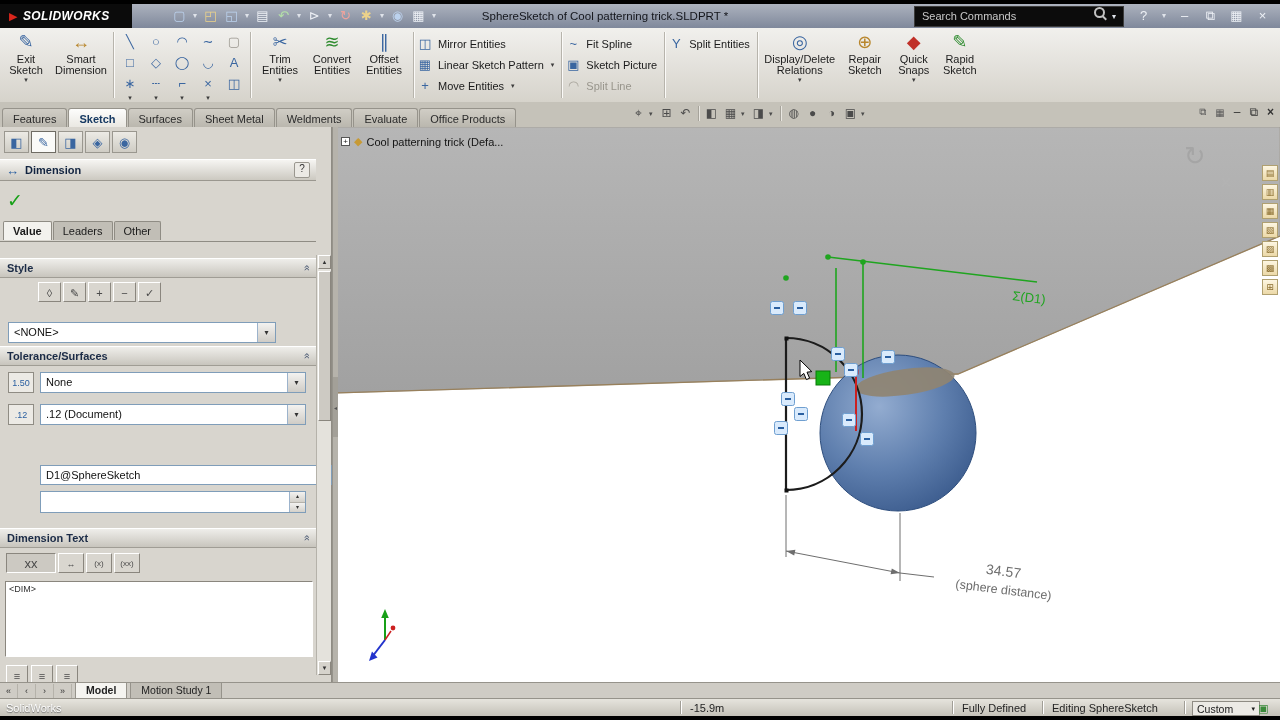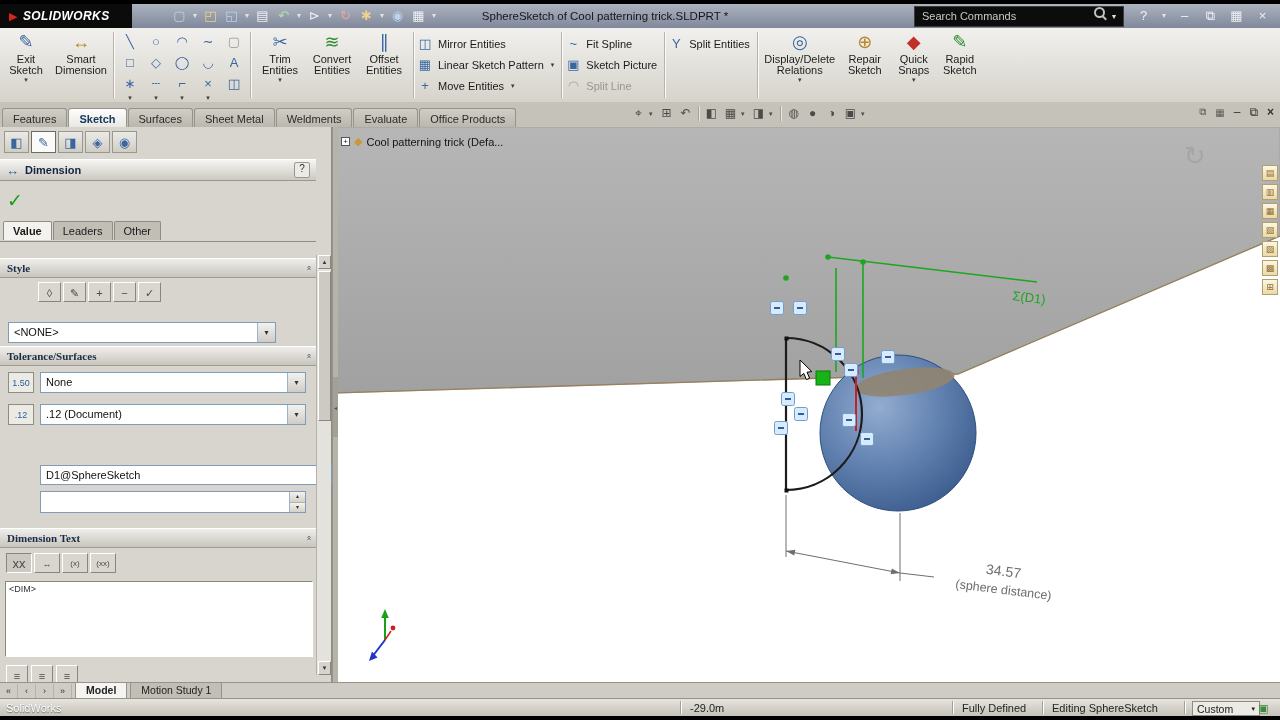--- a/index.html
+++ b/index.html
@@ -72,21 +72,21 @@
   .pmicon{color:#2a5fa0;font-size:13px;}
   .helpbtn{color:#333;border:1px solid #9a978f;background:#eceae5;width:14px;height:14px;line-height:12px;
     text-align:center;font-size:10px;border-radius:2px;}
   .okcheck{position:absolute;left:7px;top:62px;color:#17a017;font-size:19px;font-weight:bold;}
   .vlo{position:absolute;left:3px;top:94px;display:flex;gap:1px;}
   .vtab{padding:3px 9px;border:1px solid #8f8c84;border-bottom:none;background:#c1beb6;border-radius:2px 2px 0 0;}
   .vtab.active{background:#f3f2ee;font-weight:bold;}
   .vline{position:absolute;left:0;top:114px;width:316px;border-top:1px solid #8f8c84;}
   .sech{position:absolute;left:0;width:316px;height:20px;background:linear-gradient(#efeeea,#c8c5bd);
     border-top:1px solid #fff;border-bottom:1px solid #a09d95;display:flex;align-items:center;
-    padding:0 7px;box-sizing:border-box;font-family:Liberation Serif, serif;}
+    padding:0 7px;box-sizing:border-box;}
   .sech .t{font-weight:bold;color:#1b2b46;flex:1;}
   .collapse{display:inline-block;transform:rotate(-90deg);color:#4a5a74;font-size:11px;}
   .stylebtns{position:absolute;left:38px;top:155px;display:flex;gap:2px;}
   .sbtn{width:23px;height:20px;border:1px solid;border-color:#fff #8a867e #8a867e #fff;background:#d9d6cf;
     text-align:center;line-height:20px;font-size:11px;color:#4a4a4a;box-sizing:border-box;}
   .sbtn.pressed{border-color:#8a867e #fff #fff #8a867e;background:#ccc9c2;}
   .combo{position:absolute;height:21px;border:1px solid #7f9db9;background:#fff;display:flex;box-sizing:border-box;}
   .combo .val{flex:1;line-height:19px;padding-left:5px;white-space:nowrap;overflow:hidden;color:#111;}
   .combo .drop{width:17px;background:linear-gradient(#f3f2f0,#cfccc6);border-left:1px solid #9cb3cc;
     text-align:center;line-height:19px;font-size:8px;color:#333;}
@@ -399,21 +399,21 @@
         <span>▴</span>
         <span>▾</span>
       </span>
     </div>
 
     <div class="sech" style="top:401px">
       <span class="t">Dimension Text</span>
       <span class="collapse">»</span>
     </div>
     <div style="position:absolute;left:6px;top:426px;display:flex;gap:2px">
-      <span class="sbtn pressed" style="width:26px;font-size:13px">xx</span>
+      <span class="sbtn pressed" style="width:50px;font-size:13px">xx</span>
       <span class="sbtn" style="width:26px;font-size:9px">↔</span>
       <span class="sbtn" style="width:26px;font-size:8px">(x)</span>
       <span class="sbtn" style="width:26px;font-size:8px">(xx)</span>
     </div>
     <div class="dtarea">
       <span>&lt;DIM&gt;</span>
     </div>
 
     <div class="pmbottom">
       <span class="sbtn" style="width:22px">≡</span>
@@ -550,21 +550,21 @@
     <span class="dnav">‹</span>
     <span class="dnav">›</span>
     <span class="dnav">»</span>
     <span class="dtab active">Model</span>
     <span class="dtab">Motion Study 1</span>
   </div>
 
   <div class="statusbar">
     <span class="sbitem" style="left:6px;color:#fdfdfd;text-shadow:0 1px 1px #6a6a6a">SolidWorks</span>
     <span class="ssep" style="left:680px"></span>
-    <span class="sbitem" style="left:690px">-29.0m</span>
+    <span class="sbitem" style="left:690px">-15.9m</span>
     <span class="ssep" style="left:952px"></span>
     <span class="sbitem" style="left:962px">Fully Defined</span>
     <span class="ssep" style="left:1042px"></span>
     <span class="sbitem" style="left:1052px">Editing SphereSketch</span>
     <span class="ssep" style="left:1184px"></span>
     <span class="sconfig">
       <span style="flex:1">Custom</span>
       <span style="font-size:7px">▾</span>
     </span>
     <span class="sbitem" style="left:1258px;color:#3a8a3a">▣</span>

